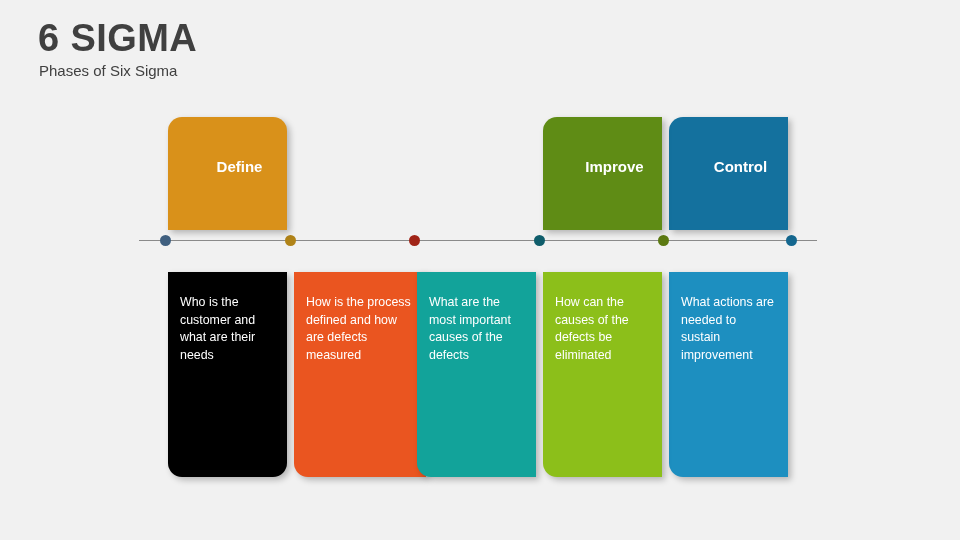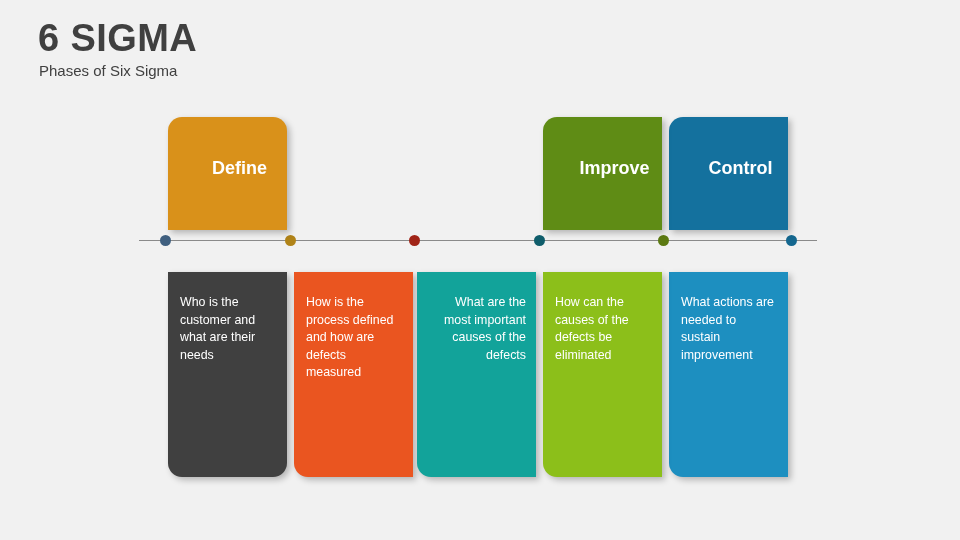--- a/index.html
+++ b/index.html
@@ -73,21 +73,21 @@
   .top-card.bl {
     border-radius: 14px 0 0 0;
   }
   .top-label {
     position: absolute;
     left: 0;
     right: 0;
     top: 41px;
     text-align: center;
     color: #ffffff;
-    font-size: 18px;
+    font-size: 15px;
     font-weight: bold;
     padding-left: 24px;
   }
   .bot-card {
     position: absolute;
     left: 0;
     top: 155px;
     width: 119px;
     height: 205px;
     border-radius: 0 0 14px 14px;
@@ -120,33 +120,33 @@
   <div class="axis-dot" style="left:285px; background:#b08318;"></div>
   <div class="axis-dot" style="left:409px; background:#a02417;"></div>
   <div class="axis-dot" style="left:534px; background:#0f5d6b;"></div>
   <div class="axis-dot" style="left:658px; background:#5c7a12;"></div>
   <div class="axis-dot" style="left:786px; background:#14678f;"></div>
 
   <div class="col" style="left:168px;">
     <div class="top-card" style="background:#d9911a;">
       <div class="top-label">Define</div>
     </div>
-    <div class="bot-card" style="background:#404040;">
+    <div class="bot-card" style="background:#000000;">
       <div class="bot-text">Who is the customer and what are their needs</div>
     </div>
   </div>
 
   <div class="col" style="left:294px;">
-    <div class="bot-card br" style="background:#ea5520;">
+    <div class="bot-card br" style="background:#ea5520;padding-left:13px;">
       <div class="bot-text">How is the process defined and how are defects measured</div>
     </div>
   </div>
 
   <div class="col" style="left:417px;">
-    <div class="bot-card br" style="background:#12a39a;text-align:right;">
+    <div class="bot-card br" style="background:#12a39a;">
       <div class="bot-text">What are the most important causes of the defects</div>
     </div>
   </div>
 
   <div class="col" style="left:669px;">
     <div class="top-card bl" style="background:#14719e;">
       <div class="top-label">Control</div>
     </div>
     <div class="bot-card br" style="background:#1d8fc0;">
       <div class="bot-text">What actions are needed to sustain improvement</div>

